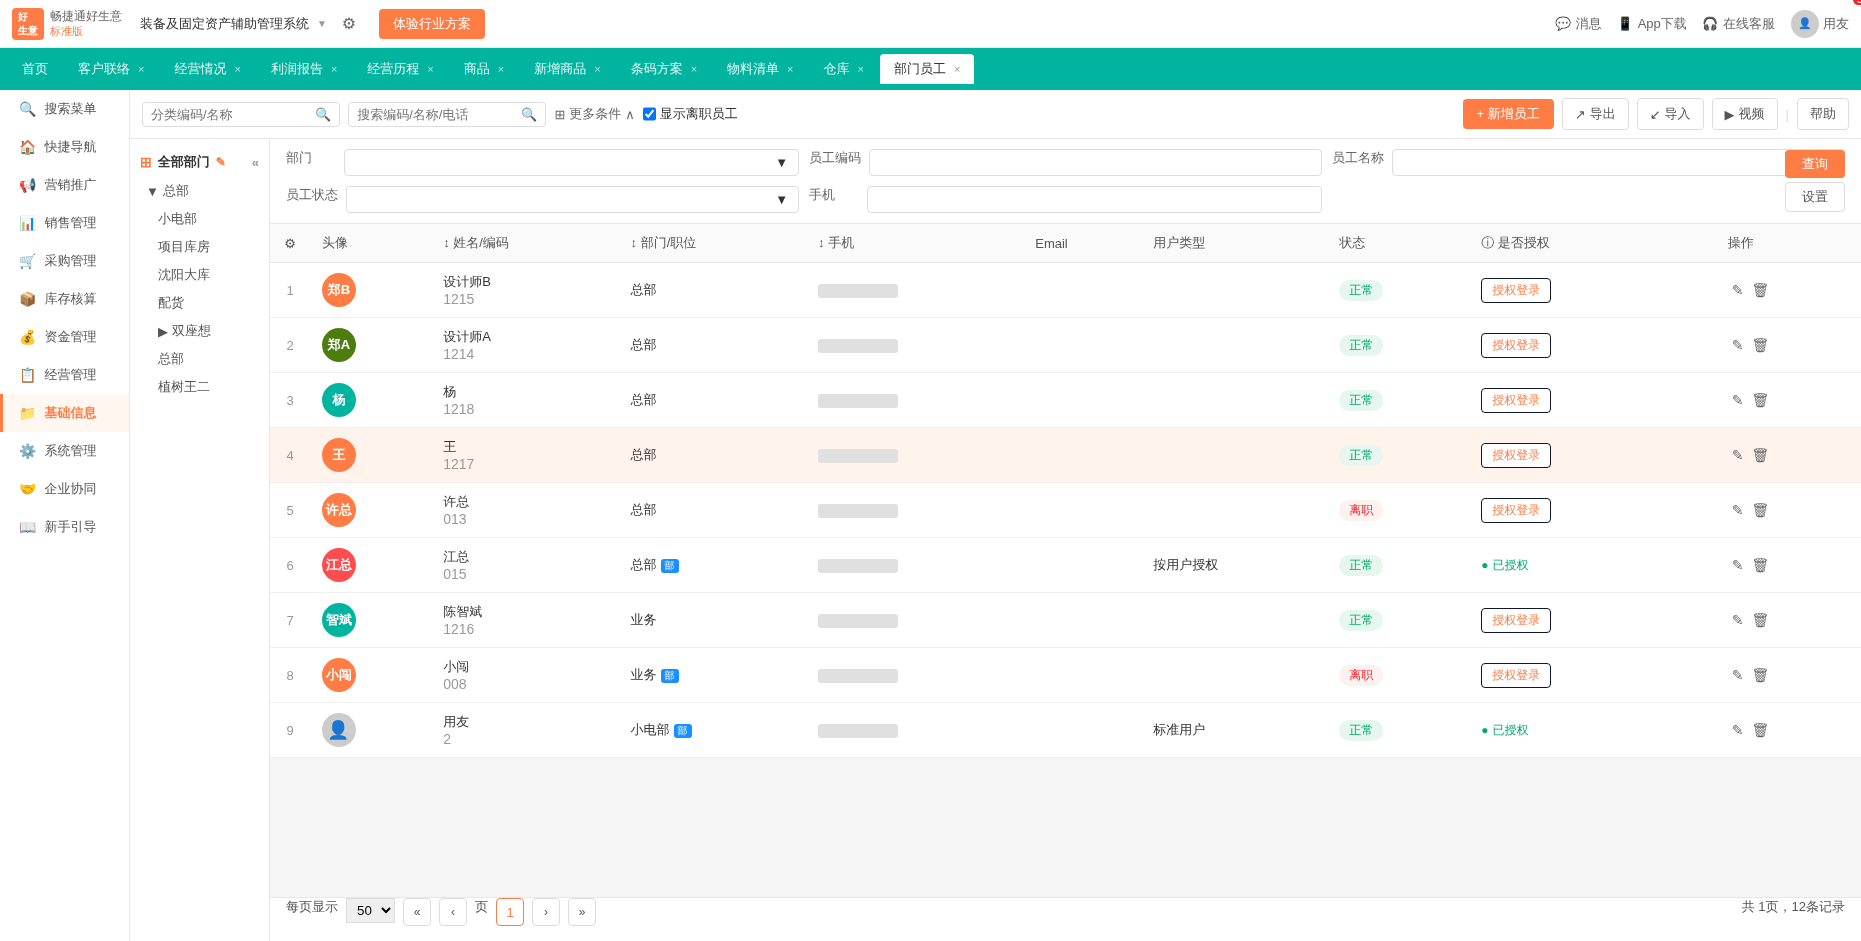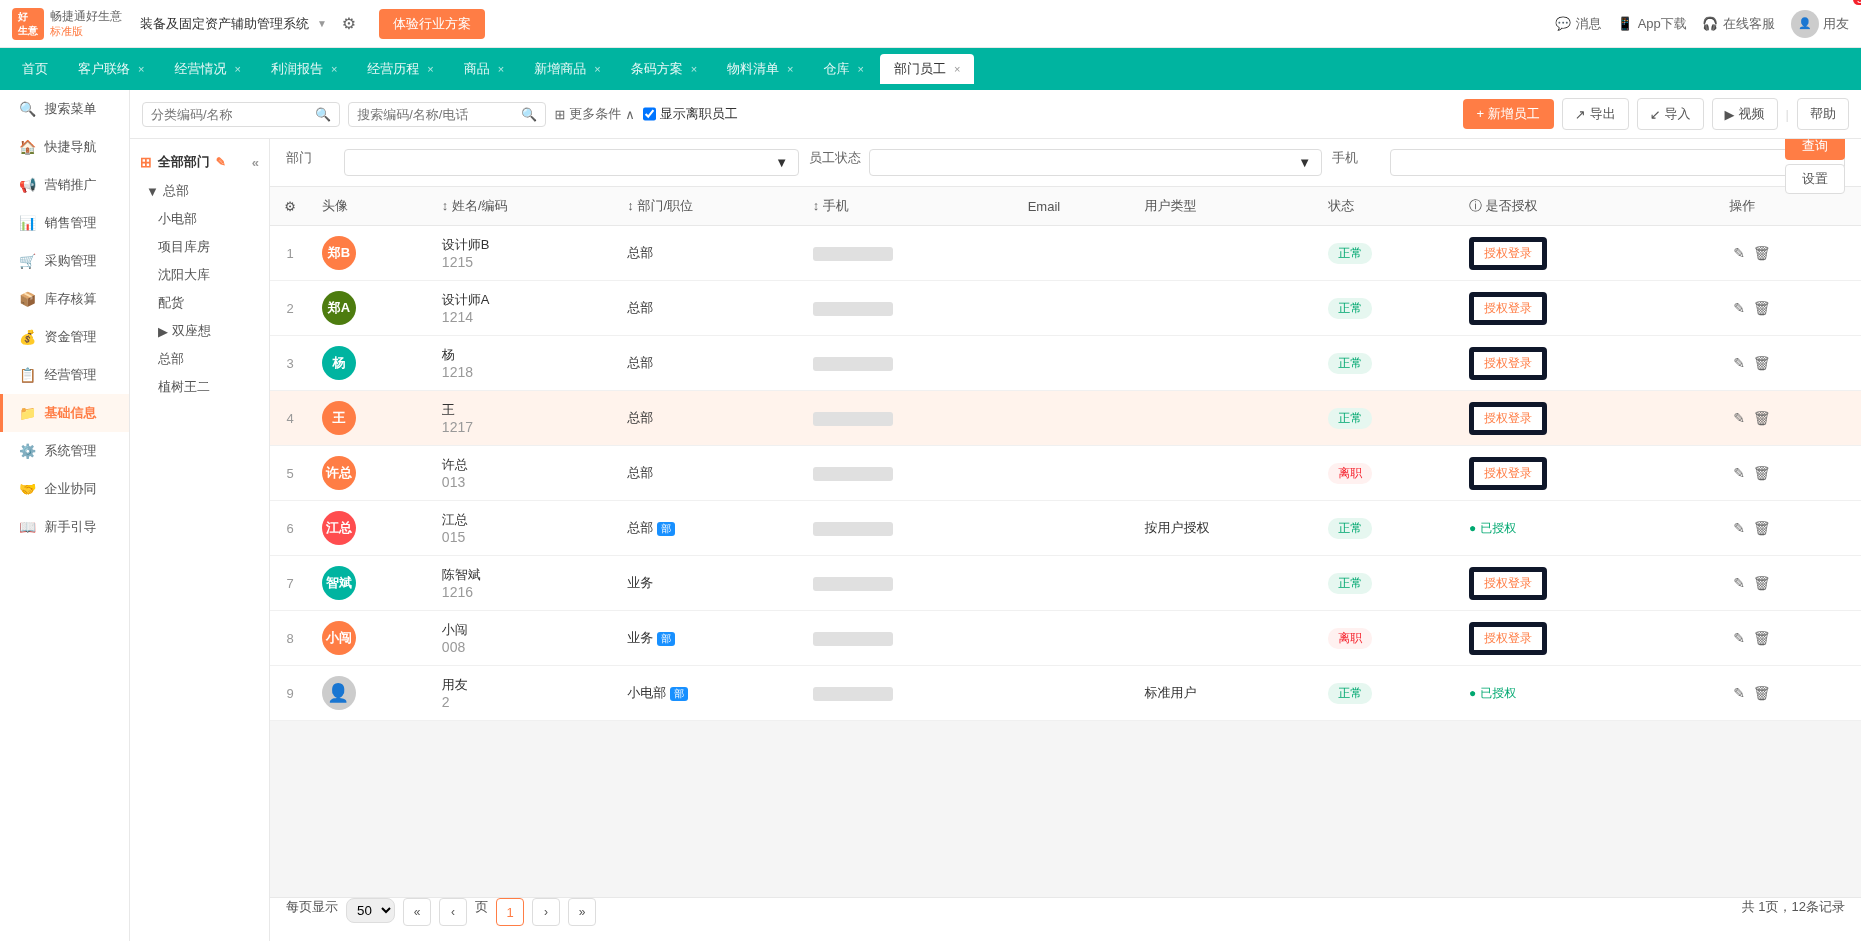--- a/index.html
+++ b/index.html
@@ -78,21 +78,21 @@
     thead th { background: #fafafa; border-bottom: 1px solid #e8e8e8; padding: 10px 12px; text-align: left; font-size: 13px; color: #555; font-weight: normal; white-space: nowrap; }
     thead th:first-child { width: 40px; text-align: center; }
     tbody tr { border-bottom: 1px solid #f0f0f0; }
     tbody tr.highlighted { background: #fff3ec; }
     tbody td { padding: 10px 12px; font-size: 13px; color: #333; vertical-align: middle; }
     tbody td:first-child { text-align: center; color: #999; }
     .avatar-circle { width: 34px; height: 34px; border-radius: 50%; display: flex; align-items: center; justify-content: center; color: #fff; font-size: 13px; font-weight: bold; }
     .status-badge { display: inline-block; padding: 2px 10px; border-radius: 10px; font-size: 12px; }
     .status-normal { background: #e6f7f0; color: #00a870; }
     .status-resigned { background: #fff1f0; color: #f5222d; }
-    .auth-btn { border: 5px solid #0f172a; color: #ff7d45; background: #fff; border-radius: 4px; padding: 3px 10px; font-size: 12px; cursor: pointer; white-space: nowrap; }
+    .auth-btn { border: 1px solid #0f172a; color: #ff7d45; background: #fff; border-radius: 4px; padding: 3px 10px; font-size: 12px; cursor: pointer; white-space: nowrap; }
     .auth-granted { color: #00a870; font-size: 12px; }
     .auth-granted::before { content: '●'; margin-right: 4px; }
     .op-btn { background: none; border: none; cursor: pointer; color: #666; font-size: 14px; padding: 2px 4px; }
     .name-code { display: flex; flex-direction: column; }
     .name-code .code { color: #999; font-size: 14px; }
     .dept-badge { display: inline-block; background: #1890ff; color: #fff; border-radius: 3px; font-size: 10px; padding: 0 4px; margin-left: 4px; vertical-align: middle; }
     .phone-blur { display: inline-block; width: 80px; height: 14px; background: #e0e0e0; border-radius: 3px; vertical-align: middle; }
 
     
     .pagination { height: 44px; background: #fff; border-top: 1px solid #e8e8e8; display: flex; align-items: flex-start; padding: 0 16px; gap: 8px; font-size: 13px; color: #555; }
@@ -279,20 +279,28 @@
 
         <div class="filter-form">
           <div class="form-row">
             <span class="form-label">部门</span>
             <div class="form-select">
               <span></span>
               <span>▼</span>
             </div>
           </div>
           <div class="form-row">
+            <span class="form-label">员工编码</span>
+            <input class="form-input" type="text" style="">
+          </div>
+          <div class="form-row">
+            <span class="form-label">员工名称</span>
+            <input class="form-input" type="text" style="">
+          </div>
+          <div class="form-row">
             <span class="form-label">员工状态</span>
             <div class="form-select">
               <span></span>
               <span>▼</span>
             </div>
           </div>
           <div class="form-row">
             <span class="form-label">手机</span>
             <input class="form-input" type="text" style="">
           </div>
@@ -499,21 +507,21 @@
                   <td><span class="auth-granted">已授权</span></td>
                   <td></td>
                   <td><button class="op-btn">✎</button><button class="op-btn">🗑</button></td>
                 </tr>
               </tbody>
           </table>
         </div>
 
         <div class="pagination">
           <span>每页显示</span>
-          <select style="border:1px solid #ddd;border-radius:8px;padding:3px 6px;">
+          <select style="border:1px solid #ddd;border-radius:0;padding:3px 6px;">
             <option>50</option>
           </select>
           <div class="page-btn">«</div>
           <div class="page-btn">‹</div>
           <span style="font-size:13px;color:#555;">页</span>
           <div class="page-num">1</div>
           <div class="page-btn">›</div>
           <div class="page-btn">»</div>
           <div class="page-info">
             <span>共 1页，12条记录</span>

